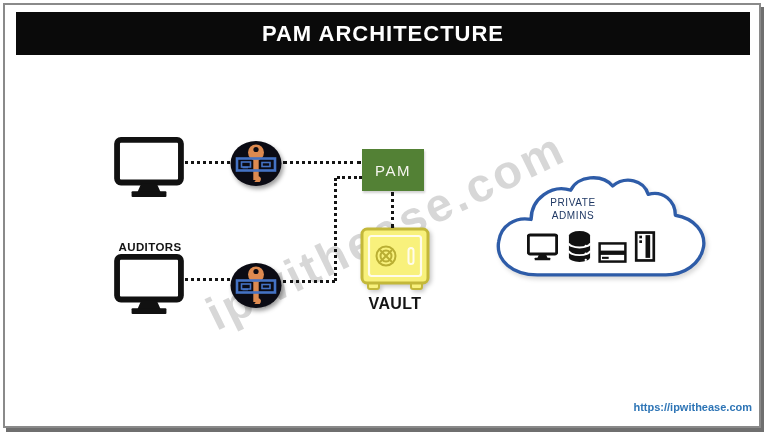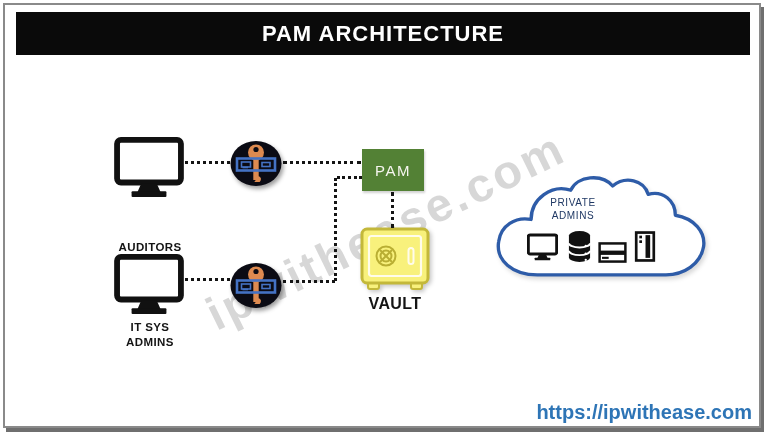--- a/index.html
+++ b/index.html
@@ -42,21 +42,21 @@
   .vault-svg{filter:drop-shadow(2px 2px 2px rgba(0,0,0,0.22));}
   .cloud-wrap{position:absolute;left:483px;top:173px;width:230px;height:118px;z-index:2;}
   .cloud-svg{position:absolute;left:0;top:0;filter:drop-shadow(2px 3px 2px rgba(0,0,0,0.15));}
   .cloud-label{
     position:absolute;left:45px;top:23px;width:90px;text-align:center;z-index:2;
     color:#1f3864;font-size:10px;font-weight:400;letter-spacing:0.6px;line-height:13px;
   }
   .cloud-icon{position:absolute;z-index:2;}
   .footer-link{
     position:absolute;right:16px;top:401px;z-index:3;
-    color:#2e75b6;font-size:20px;font-weight:700;text-decoration:none;
+    color:#2e75b6;font-size:11px;font-weight:700;text-decoration:none;
   }
 </style>
 </head>
 <body>
 
 <div id="canvas">
 
   <div class="frame"></div>
 
   <div class="title-bar">
@@ -75,24 +75,20 @@
   <div class="node-label" style="left:95px;top:212px;width:110px;margin-top:28px;">
     <span>AUDITORS</span>
   </div>
 
   <div class="node" style="left:114px;top:254px;">
     <svg width="70" height="60" viewBox="0 0 72 62">
       <rect x="3" y="3" width="66" height="44" rx="4" fill="#ffffff" stroke="#111111" stroke-width="6"></rect>
       <polygon points="28,48 44,48 48,57 24,57" fill="#111111"></polygon>
       <rect x="18" y="56" width="36" height="6" rx="1" fill="#111111"></rect>
     </svg>
-  </div>
-  <div class="node-label" style="left:95px;top:320px;width:110px;">
-    <div>IT SYS</div>
-    <div>ADMINS</div>
   </div>
 
   <div class="node" style="left:229px;top:140px;">
     <svg class="key-icon-svg" width="54" height="47" viewBox="0 0 54 47">
       <ellipse cx="27" cy="23.5" rx="25.5" ry="22.5" fill="#0b0b14"></ellipse>
       <circle cx="27" cy="12.5" r="8" fill="#dd8a50"></circle>
       <circle cx="27" cy="9.5" r="2.6" fill="#0b0b14"></circle>
       <rect x="24.3" y="18" width="5.4" height="22" fill="#dd8a50"></rect>
       <path d="M29.7 36 q4 2 1 6 l-5.4 0 z" fill="#dd8a50"></path>
       <rect x="8" y="18.5" width="38" height="12" fill="none" stroke="#4472c4" stroke-width="2.6"></rect>

